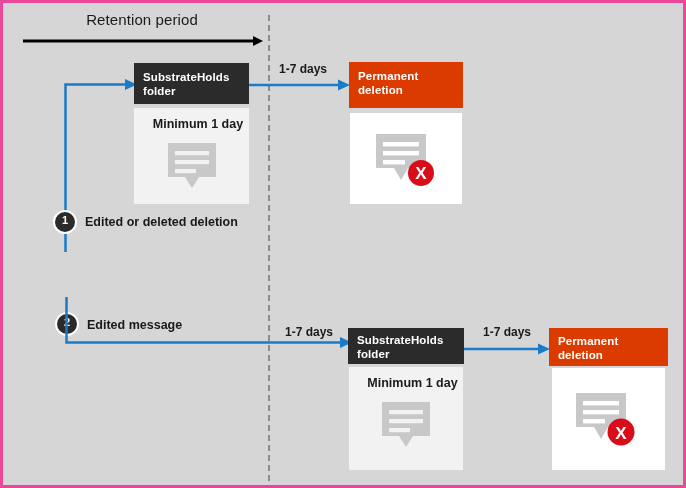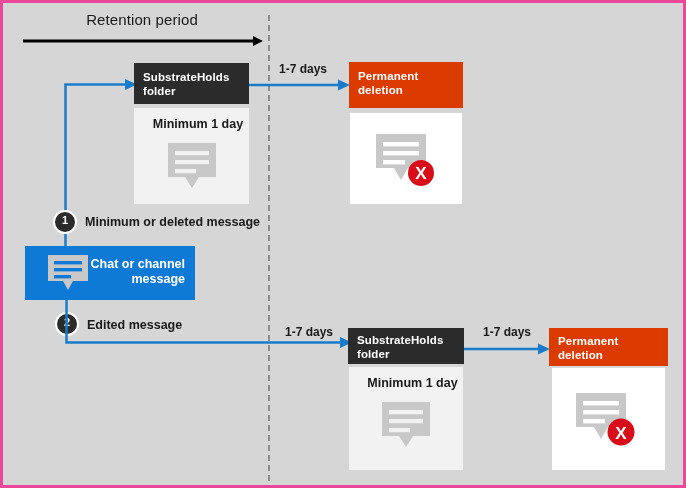--- a/index.html
+++ b/index.html
@@ -170,34 +170,22 @@
         <rect x="9" y="28" width="22" height="4.4" fill="#ffffff"></rect>
         <circle cx="47" cy="41" r="13" fill="#d90d19"></circle>
         <text x="47" y="47" text-anchor="middle" fill="#ffffff" font-family="Liberation Sans, sans-serif" font-size="17" font-weight="700">X</text>
       </svg>
     </div>
   </div>
 
   <div class="abs badge" style="left:50px; top:207px; width:24px; height:24px;">
     <span>1</span>
   </div>
-  <div class="abs step-label" style="left:82px; top:212px;">Minimum or deleted message</div>
-
-  <div class="abs" id="chat-box">
-    <svg class="msg-ico" style="left:22px; top:8px;" width="42" height="40" viewBox="0 0 42 40">
-      <path d="M1,1 H41 V27 H26 L21,36 L16,27 H1 Z" fill="#c8c8c8"></path>
-      <rect x="7" y="7" width="28" height="3.4" fill="#0f7ad6"></rect>
-      <rect x="7" y="14" width="28" height="3.4" fill="#0f7ad6"></rect>
-      <rect x="7" y="21" width="17" height="3.4" fill="#0f7ad6"></rect>
-    </svg>
-    <div id="chat-label">
-      <div>Chat or channel</div>
-      <div>message</div>
-    </div>
-  </div>
+  <div class="abs step-label" style="left:82px; top:212px;">Edited or deleted deletion</div>
+
 
   <div class="abs badge" style="left:52px; top:309px; width:24px; height:24px;">
     <span>2</span>
   </div>
   <div class="abs step-label" style="left:84px; top:315px;">Edited message</div>
 
   <svg class="abs" style="left:60px; top:294px; width:290px; height:60px;" width="290" height="60" viewBox="0 0 290 60">
     <path d="M3.5,0 L3.5,45.5 L278,45.5" stroke="#1a7bc8" stroke-width="2.5" fill="none"></path>
     <polygon points="277,40 289,45.5 277,51" fill="#1a7bc8"></polygon>
   </svg>

